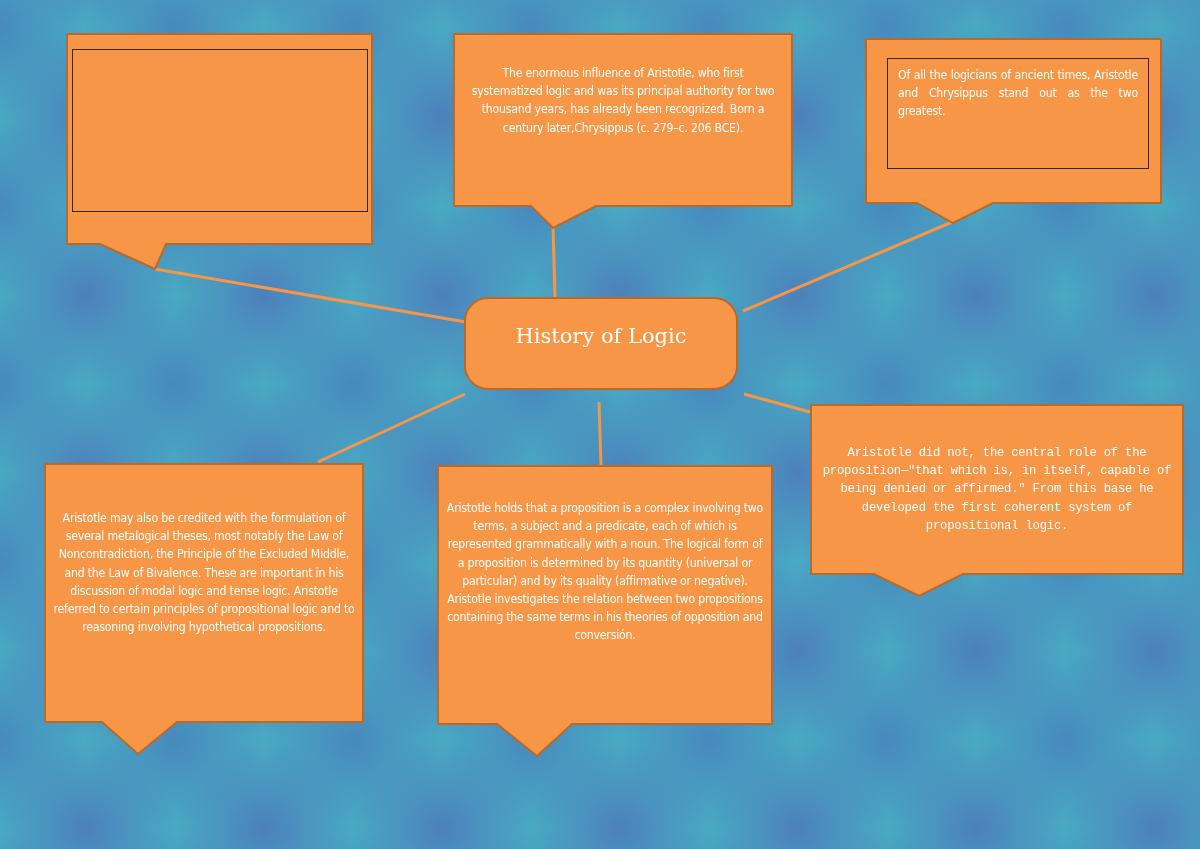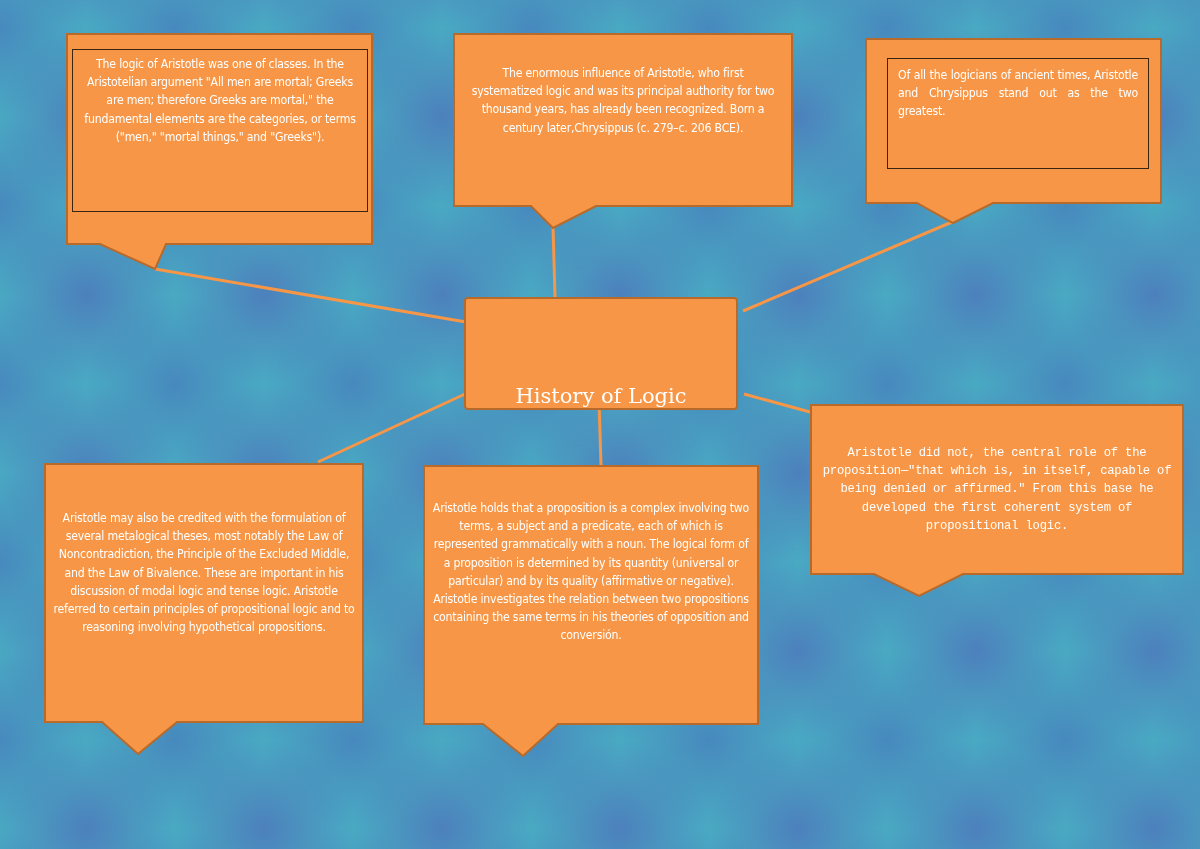--- a/index.html
+++ b/index.html
@@ -20,23 +20,23 @@
   }
   svg.connectors { position:absolute; left:0; top:0; }
   .callout { position:absolute; }
   .callout svg { position:absolute; left:0; top:0; overflow:visible; }
   .ctext {
     position:absolute; color:#ffffff; text-align:center;
     font-size:12.2px; line-height:18.2px; letter-spacing:-0.2px;
   }
   .inner-frame { position:absolute; border:1px solid #3a2510; }
   .center-node {
-    position:absolute; left:464px; top:297px; width:274px; height:113px;
-    background:#f79646; border:2px solid #b86a2a; border-radius:4px; box-sizing:border-box;
-    display:flex; align-items:flex-end; justify-content:center;
+    position:absolute; left:464px; top:297px; width:274px; height:93px;
+    background:#f79646; border:2px solid #b86a2a; border-radius:24px; box-sizing:border-box;
+    display:flex; align-items:center; justify-content:center;
   }
   .center-title {
     color:#ffffff; font-family:"DejaVu Serif","Liberation Serif", serif; font-size:21px;
     margin-top:-16px;
   }
 </style>
 </head>
 <body>
 
 <div class="bgtile"></div>
@@ -50,21 +50,20 @@
     <line x1="599" y1="402" x2="601" y2="465"></line>
     <line x1="744" y1="394" x2="810" y2="412"></line>
   </g>
 </svg>
 
 <div class="callout" style="left:66px; top:33px; width:307px; height:237px;">
   <svg width="307" height="237">
     <path d="M1,1 H306 V211 H100 L89,236 L34,211 H1 Z" fill="#f79646" stroke="#b86a2a" stroke-width="2"></path>
   </svg>
   <div class="inner-frame" style="left:6px; top:16px; width:294px; height:161px;"></div>
-  <div class="ctext" style="left:14px; top:22px; width:280px;">The logic of Aristotle was one of classes. In the Aristotelian argument "All men are mortal; Greeks are men; therefore Greeks are mortal," the fundamental elements are the categories, or terms ("men," "mortal things," and "Greeks").</div>
 </div>
 
 <div class="callout" style="left:453px; top:33px; width:342px; height:196px;">
   <svg width="340" height="196">
     <path d="M1,1 H339 V173 H143 L100,195 L78,173 H1 Z" fill="#f79646" stroke="#b86a2a" stroke-width="2"></path>
   </svg>
   <div class="ctext" style="left:14px; top:31px; width:312px;">The enormous influence of Aristotle, who first systematized logic and was its principal authority for two thousand years, has already been recognized. Born a century later,Chrysippus (c. 279–c. 206 BCE).</div>
 </div>
 
 <div class="callout" style="left:865px; top:38px; width:297px; height:186px;">
@@ -86,18 +85,18 @@
   <div class="ctext" style="left:10px; top:40px; width:354px;">Aristotle did not, the central role of the proposition—"that which is, in itself, capable of being denied or affirmed." From this base he developed the first coherent system of propositional logic.</div>
 </div>
 
 <div class="callout" style="left:44px; top:463px; width:320px; height:292px;">
   <svg width="320" height="292">
     <path d="M1,1 H319 V259 H133 L94,291 L58,259 H1 Z" fill="#f79646" stroke="#b86a2a" stroke-width="2"></path>
   </svg>
   <div class="ctext" style="left:6px; top:46px; width:308px;">Aristotle may also be credited with the formulation of several metalogical theses, most notably the Law of Noncontradiction, the Principle of the Excluded Middle, and the Law of Bivalence. These are important in his discussion of modal logic and tense logic. Aristotle referred to certain principles of propositional logic and to reasoning involving hypothetical propositions.</div>
 </div>
 
-<div class="callout" style="left:423px; top:465px; width:336px; height:292px;">
+<div class="callout" style="left:437px; top:465px; width:336px; height:292px;">
   <svg width="336" height="292">
     <path d="M1,1 H335 V259 H135 L100,291 L60,259 H1 Z" fill="#f79646" stroke="#b86a2a" stroke-width="2"></path>
   </svg>
   <div class="ctext" style="left:6px; top:34px; width:324px;">Aristotle holds that a proposition is a complex involving two terms, a subject and a predicate, each of which is represented grammatically with a noun. The logical form of a proposition is determined by its quantity (universal or particular) and by its quality (affirmative or negative). Aristotle investigates the relation between two propositions containing the same terms in his theories of opposition and conversión.</div>
 </div>
 
 </body></html>

